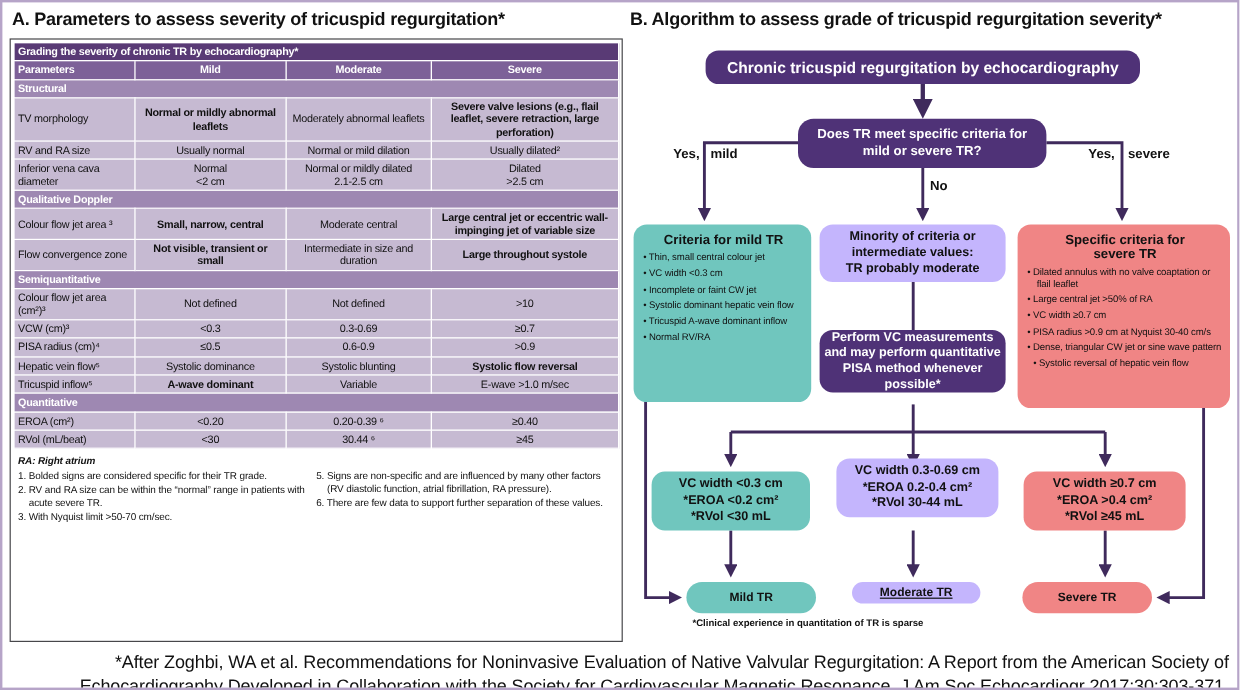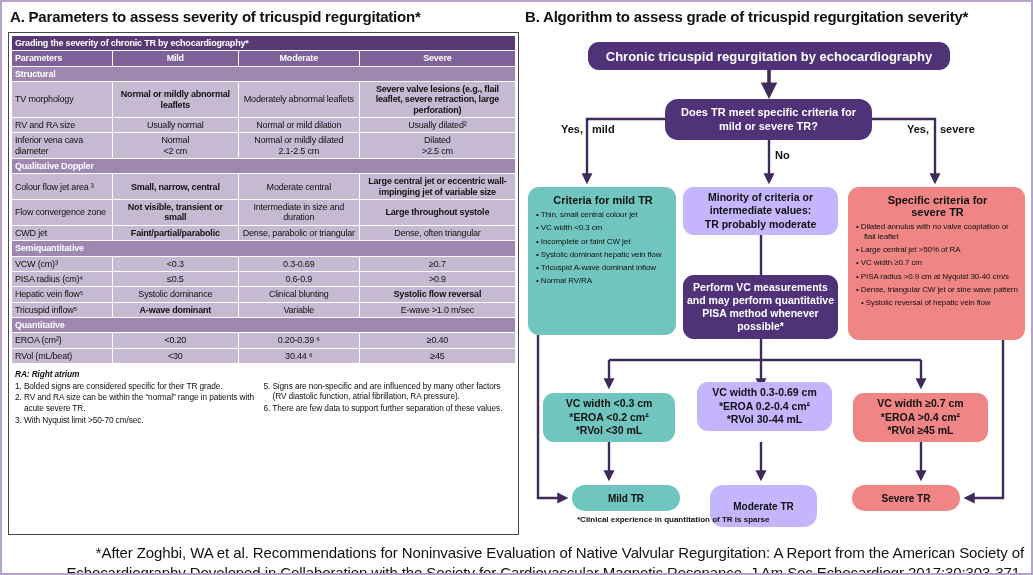--- a/index.html
+++ b/index.html
@@ -100,44 +100,44 @@
         <td class="dc">Moderate central</td>
         <td class="dc bd">Large central jet or eccentric wall-impinging jet of variable size</td>
       </tr>
       <tr>
         <td class="pc">Flow convergence zone</td>
         <td class="dc bd">Not visible, transient or small</td>
         <td class="dc">Intermediate in size and duration</td>
         <td class="dc bd">Large throughout systole</td>
       </tr>
       <tr>
-        <td class="pc">CWD jet</td>
-        <td class="dc bd">Faint/partial/parabolic</td>
-        <td class="dc">Dense, parabolic or triangular</td>
-        <td class="dc">Dense, often triangular</td>
-      </tr>
-      <tr>
             <td class="sec" colspan="4">Semiquantitative</td>
           </tr>
+      <tr>
+        <td class="pc">Colour flow jet area (cm²)³</td>
+        <td class="dc">Not defined</td>
+        <td class="dc">Not defined</td>
+        <td class="dc">&gt;10</td>
+      </tr>
       <tr>
         <td class="pc">VCW (cm)³</td>
         <td class="dc">&lt;0.3</td>
         <td class="dc">0.3-0.69</td>
         <td class="dc">≥0.7</td>
       </tr>
       <tr>
         <td class="pc">PISA radius (cm)⁴</td>
         <td class="dc">≤0.5</td>
         <td class="dc">0.6-0.9</td>
         <td class="dc">&gt;0.9</td>
       </tr>
       <tr>
         <td class="pc">Hepatic vein flow⁵</td>
         <td class="dc">Systolic dominance</td>
-        <td class="dc">Clinical blunting</td>
+        <td class="dc">Systolic blunting</td>
         <td class="dc bd">Systolic flow reversal</td>
       </tr>
       <tr>
         <td class="pc">Tricuspid inflow⁵</td>
         <td class="dc bd">A-wave dominant</td>
         <td class="dc">Variable</td>
         <td class="dc">E-wave &gt;1.0 m/sec</td>
       </tr>
       <tr>
             <td class="sec" colspan="4">Quantitative</td>
@@ -230,36 +230,36 @@
       <div class="crit-title">Specific criteria for
 severe TR</div>
       <div class="crit-item">Dilated annulus with no valve coaptation or flail leaflet</div>
       <div class="crit-item">Large central jet &gt;50% of RA</div>
       <div class="crit-item">VC width ≥0.7 cm</div>
       <div class="crit-item">PISA radius &gt;0.9 cm at Nyquist 30-40 cm/s</div>
       <div class="crit-item">Dense, triangular CW jet or sine wave pattern</div>
       <div class="crit-item" style="margin-left:5px;">Systolic reversal of hepatic vein flow</div>
     </div>
 
-    <div class="fbox purple prel" style="left:162px;top:273px;width:155px;height:64px;font-size:10.5px;line-height:1.25;">Perform VC measurements
+    <div class="fbox purple prel" style="left:162px;top:273px;width:155px;height:52px;font-size:10.5px;line-height:1.25;">Perform VC measurements
 and may perform quantitative
 PISA method whenever
 possible*</div>
 
     <div class="fbox teal vcbox prel" style="left:22px;top:391px;width:132px;height:49px;">VC width &lt;0.3 cm
 *EROA &lt;0.2 cm²
 *RVol &lt;30 mL</div>
     <div class="fbox yellow vcbox prel" style="left:176px;top:380px;width:135px;height:49px;">VC width 0.3-0.69 cm
 *EROA 0.2-0.4 cm²
 *RVol 30-44 mL</div>
     <div class="fbox pink vcbox prel" style="left:332px;top:391px;width:135px;height:49px;">VC width ≥0.7 cm
 *EROA &gt;0.4 cm²
 *RVol ≥45 mL</div>
 
     <div class="fbox teal resbox" style="left:51px;top:483px;width:108px;height:26px;">Mild TR</div>
-    <div class="fbox yellow resbox" style="left:189px;top:483px;width:107px;height:42px;">Moderate TR</div>
+    <div class="fbox yellow resbox" style="left:189px;top:483px;width:107px;height:18px;text-decoration:underline;">Moderate TR</div>
     <div class="fbox pink resbox" style="left:331px;top:483px;width:108px;height:26px;">Severe TR</div>
 
     <div id="flow-footnote" style="left:56px;top:513px;">*Clinical experience in quantitation of TR is sparse</div>
   </div>
 
   <div id="caption">*After Zoghbi, WA et al. Recommendations for Noninvasive Evaluation of Native Valvular Regurgitation: A Report from the American Society of Echocardiography Developed in Collaboration with the Society for Cardiovascular Magnetic Resonance. J Am Soc Echocardiogr 2017;30:303-371.</div>
 </div>
 
 </body></html>

